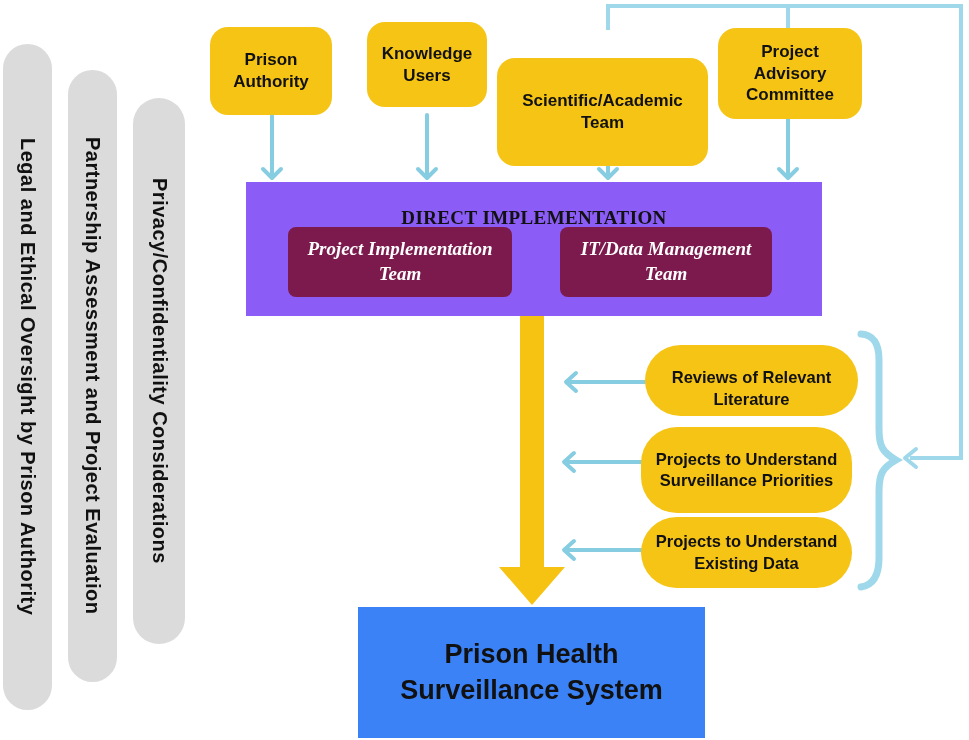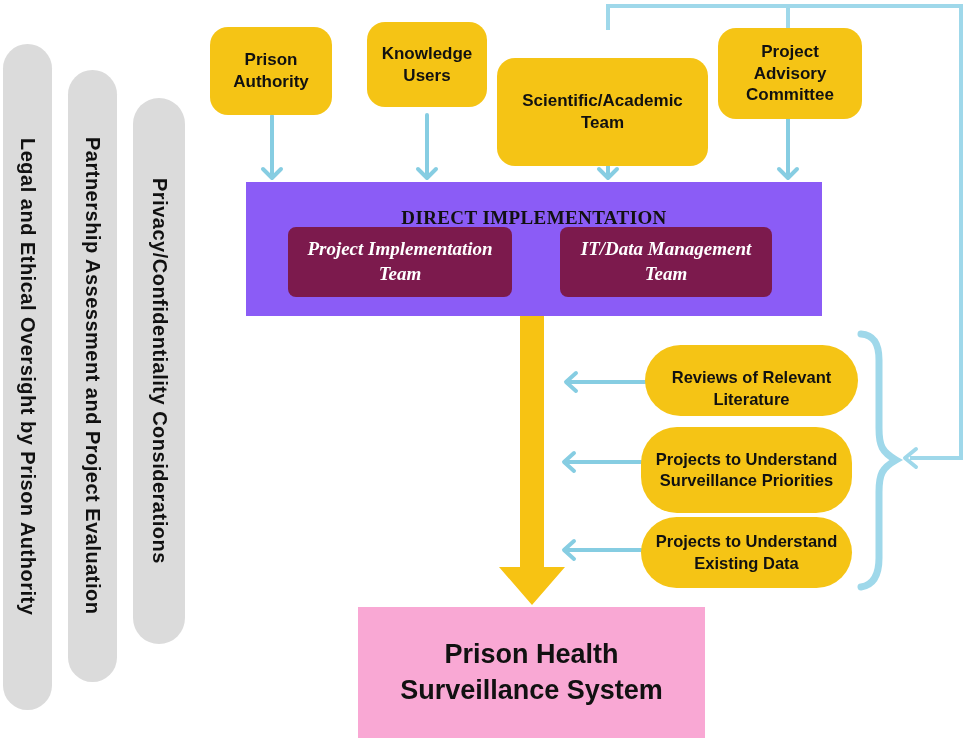--- a/index.html
+++ b/index.html
@@ -88,21 +88,21 @@
   .side-pill {
     background: #f5c415;
     border-radius: 36px;
     font-weight: 700;
     font-size: 16.5px;
     line-height: 1.3;
     color: #111111;
     padding: 6px 14px;
   }
   .outcome-box {
-    background: #f9a8d4;
+    background: #3b82f6;
     font-weight: 700;
     font-size: 27px;
     line-height: 1.3;
     color: #111111;
   }
 </style>
 </head>
 <body>
 
 <div class="canvas">

